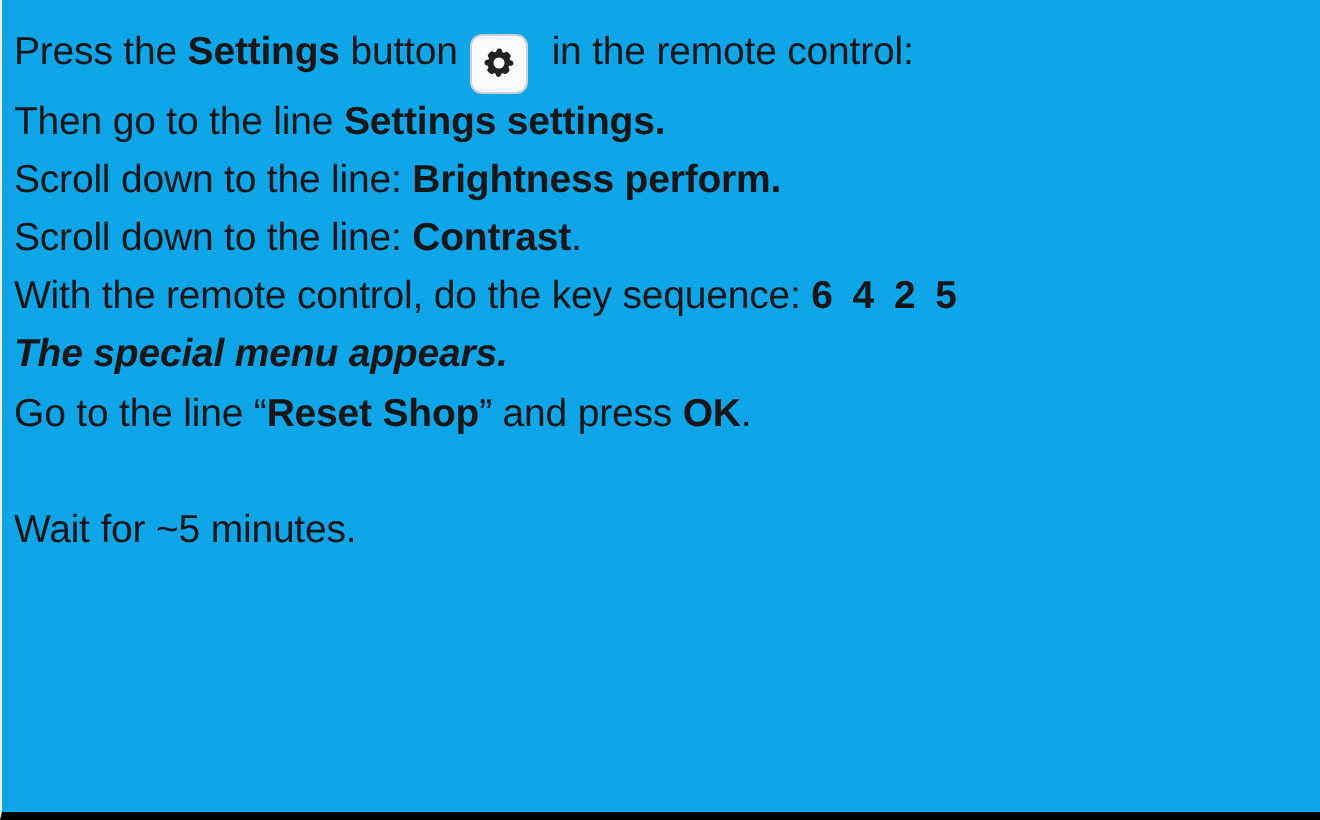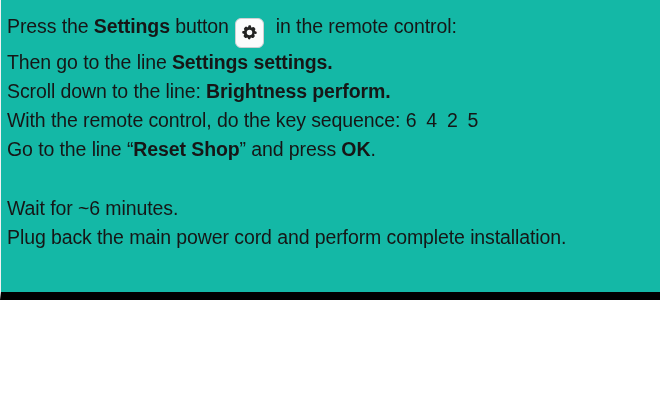--- a/index.html
+++ b/index.html
@@ -6,24 +6,24 @@
     margin: 0;
     padding: 0;
     background: #ffffff;
   }
   body {
     font-family: "Liberation Sans", sans-serif;
   }
   #page {
     position: relative;
     width: 660px;
-    height: 300px;
-    background: #14b8a6;
+    height: 410px;
+    background: #0ea5e9;
     box-sizing: border-box;
-    border-bottom: 8px solid #000000;
+    border-bottom: 4px solid #000000;
     border-left: 1px solid #f2f2f3;
     overflow: hidden;
   }
   .doc-body {
     position: absolute;
     left: 6px;
     top: 12px;
     right: 4px;
     font-size: 19.5px;
     line-height: 29.2px;
@@ -56,33 +56,34 @@
     margin: 0 1px;
     border: 1px solid #cfcfd2;
     border-radius: 6px;
     background: #fbfbfc;
     box-sizing: border-box;
   }
   .gear-btn svg {
     display: block;
   }
   .seq {
-    font-weight: normal;
+    font-weight: bold;
     letter-spacing: 2.2px;
   }
 </style>
 </head>
 <body>
 
 <div id="page">
   <div class="doc-body">
       <div class="line"><span>Press the </span><span class="b">Settings</span><span> button </span><span class="gear-btn"><svg width="17" height="17" viewBox="0 0 24 24" aria-hidden="true">
             <path fill="#222222" d="M12 1.8c-.95 0-1.73.72-1.82 1.65l-.06.62a8.2 8.2 0 0 0-1.27.53l-.48-.4a1.83 1.83 0 0 0-2.47.1L4.7 5.5a1.83 1.83 0 0 0-.1 2.47l.4.48c-.21.4-.39.83-.53 1.27l-.62.06A1.83 1.83 0 0 0 1.8 12c0 .95.72 1.73 1.65 1.82l.62.06c.14.44.32.87.53 1.27l-.4.48a1.83 1.83 0 0 0 .1 2.47l1.2 1.2c.66.66 1.7.7 2.47.1l.48-.4c.4.21.83.39 1.27.53l.06.62c.09.93.87 1.65 1.82 1.65s1.73-.72 1.82-1.65l.06-.62c.44-.14.87-.32 1.27-.53l.48.4c.77.6 1.81.56 2.47-.1l1.2-1.2c.66-.66.7-1.7.1-2.47l-.4-.48c.21-.4.39-.83.53-1.27l.62-.06A1.83 1.83 0 0 0 22.2 12c0-.95-.72-1.73-1.65-1.82l-.62-.06a8.2 8.2 0 0 0-.53-1.27l.4-.48a1.83 1.83 0 0 0-.1-2.47l-1.2-1.2a1.83 1.83 0 0 0-2.47-.1l-.48.4a8.2 8.2 0 0 0-1.27-.53l-.06-.62A1.83 1.83 0 0 0 12 1.8zm0 6.3a3.9 3.9 0 1 1 0 7.8 3.9 3.9 0 0 1 0-7.8z"></path>
           </svg></span><span>  in the remote control:</span></div>
       <div class="line"><span>Then go to the line </span><span class="b">Settings settings.</span></div>
       <div class="line"><span>Scroll down to the line: </span><span class="b">Brightness perform.</span></div>
+      <div class="line"><span>Scroll down to the line: </span><span class="b">Contrast</span><span>.</span></div>
       <div class="line"><span>With the remote control, do the key sequence: </span><span class="seq">6 4 2 5</span></div>
+      <div class="line"><span class="bi">The special menu appears.</span></div>
       <div class="line"><span>Go to the line “</span><span class="b">Reset Shop</span><span>” and press </span><span class="b">OK</span><span>.</span></div>
       <div class="line spacer"></div>
-      <div class="line"><span>Wait for ~6 minutes.</span></div>
-      <div class="line"><span>Plug back the main power cord and perform complete installation.</span></div>
+      <div class="line"><span>Wait for ~5 minutes.</span></div>
     </div>
 </div>
 
 </body></html>

